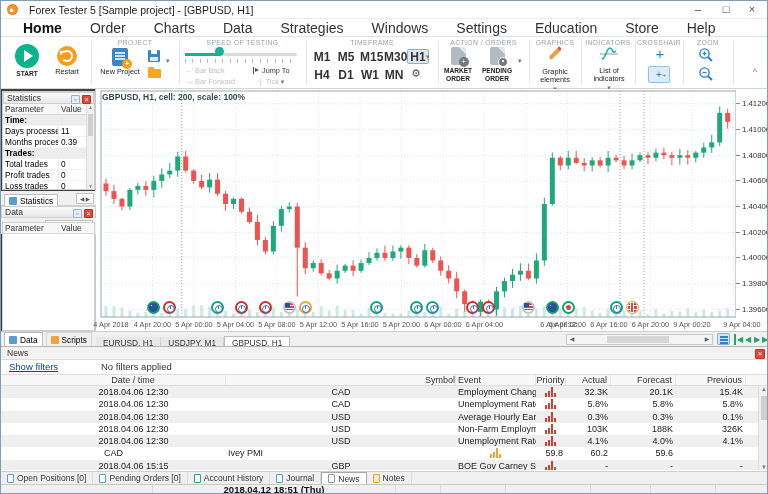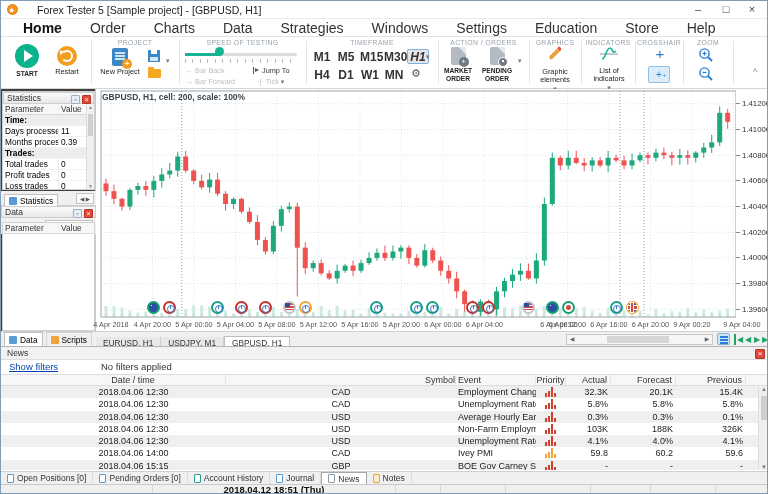--- a/index.html
+++ b/index.html
@@ -4,21 +4,21 @@
 <style>
 * { margin:0; padding:0; box-sizing:border-box; }
 html,body { background:#dfe3e8; }
 .app { position:relative; width:768px; height:494px; background:#fff;
   font-family:"Liberation Sans","DejaVu Sans",sans-serif; border:1px solid #7f9db9; overflow:hidden; }
 
 
 .titlebar { position:absolute; left:0; top:0; width:768px; height:18px; background:#fff; border-bottom:1px solid #ececec; }
 .app-logo { position:absolute; left:6px; top:3px; width:11px; height:11px; border-radius:50%;
   background:radial-gradient(circle at 40% 60%, #fff 0 2px, #f7931e 2px); border:1px solid #e07b00; }
-.title-text { position:absolute; left:36px; top:3px; font-size:10.5px; color:#222; white-space:nowrap; }
+.title-text { position:absolute; left:28px; top:3px; font-size:10.5px; color:#222; white-space:nowrap; }
 .win-btn { position:absolute; top:0; width:26px; height:17px; text-align:center; line-height:16px; font-size:11px; color:#444; }
 .win-min { right:58px; } .win-max { right:30px; } .win-close { right:4px; }
 
 
 .menubar { position:absolute; left:0; top:18px; width:768px; height:18px; background:#fff; border-bottom:1px solid #e3e3e3; display:flex; padding-left:8px; }
 .menu-item { font-size:14px; color:#333; line-height:18px; padding:0 14px; white-space:nowrap; }
 .menu-item.active { font-weight:bold; color:#111; }
 
 
 .ribbon { position:absolute; left:0; top:36px; width:768px; height:52px; background:#fff; border-bottom:1px solid #d5d5d5; }
@@ -46,21 +46,21 @@
 .slider-handle { position:absolute; left:30px; top:-3px; width:9px; height:9px; border-radius:50%; background:#14b394; }
 .slider-ticks { position:absolute; left:0; top:9px; width:112px; height:4px;
   background:repeating-linear-gradient(90deg,#b9bcc0 0 1px,transparent 1px 7.5px); }
 .speed-item { position:absolute; font-size:7.3px; white-space:nowrap; color:#bfbfbf; }
 .speed-item.on { color:#333; }
 .mini-arrow { font-size:8px; }
 .jump-ic { display:inline-block; width:7px; height:7px; border-left:1.5px solid #555; position:relative; vertical-align:-1px; }
 .jump-ic::after { content:""; position:absolute; left:1px; top:1px; border-left:4px solid #555; border-top:2.5px solid transparent; border-bottom:2.5px solid transparent; }
 .tf-row { position:absolute; display:flex; gap:2px; }
 .tf-btn { width:22px; height:15px; font-size:12px; font-weight:bold; color:#333; text-align:center; line-height:15px; border:1px solid transparent; border-radius:2px; }
-.tf-btn.sel { background:#e5e5e5; border-color:#7fb2dd;font-style:italic; }
+.tf-btn.sel { background:#e5e5e5; border-color:#7fb2dd; }
 .gear { position:absolute; font-size:11px; color:#555; }
 .doc-ic { width:15px; height:18px; background:#b3bac2; border-radius:2px; margin:0 auto; position:relative;
   background-image:linear-gradient(225deg,#e3e7ea 5px,transparent 5px); }
 .doc-badge { position:absolute; right:-3px; bottom:-2px; width:10px; height:10px; border-radius:50%; background:#6e7a84; color:#fff; font-size:8px; line-height:10px; text-align:center; }
 .doc-badge.clock { border:1.5px solid #fff; background:#6e7a84 radial-gradient(circle at 50% 40%, #fff 0 1px, transparent 1px); }
 .ch-plus { font-size:15px; color:#2a7fd4; line-height:14px; font-weight:normal; }
 .ch-box { width:22px; height:17px; background:#dcecfa; border:1px solid #90bfe8; border-radius:2px; color:#2a7fd4; font-size:10px; line-height:15px; text-align:center; position:relative; }
 .ch-box::after { content:"+"; position:absolute; right:3px; bottom:-1px; font-size:6px; }
 .collapse { position:absolute; left:752px; top:30px; font-size:9px; color:#888; }
 
@@ -813,21 +813,20 @@
               <rect x="0" y="7" width="2" height="4"></rect>
               <rect x="3" y="5" width="2" height="6"></rect>
               <rect x="6" y="1" width="2" height="10"></rect>
               <rect x="9" y="7" width="2" height="4"></rect>
             </svg></div>
           <div class="nn">4.1%</div>
           <div class="nn">4.0%</div>
           <div class="nn">4.1%</div>
         </div>
         <div class="news-grid nrow">
-          <div class="nd">2018.04.06 14:00</div>
           <div class="ns">CAD</div>
           <div class="ne">Ivey PMI</div>
           <div class="np"><svg width="12" height="11" viewBox="0 0 12 11" fill="#f0a33a">
               <rect x="0" y="7" width="2" height="4"></rect>
               <rect x="3" y="5" width="2" height="6"></rect>
               <rect x="6" y="1" width="2" height="10"></rect>
               <rect x="9" y="7" width="2" height="4"></rect>
             </svg></div>
           <div class="nn">59.8</div>
           <div class="nn">60.2</div>

